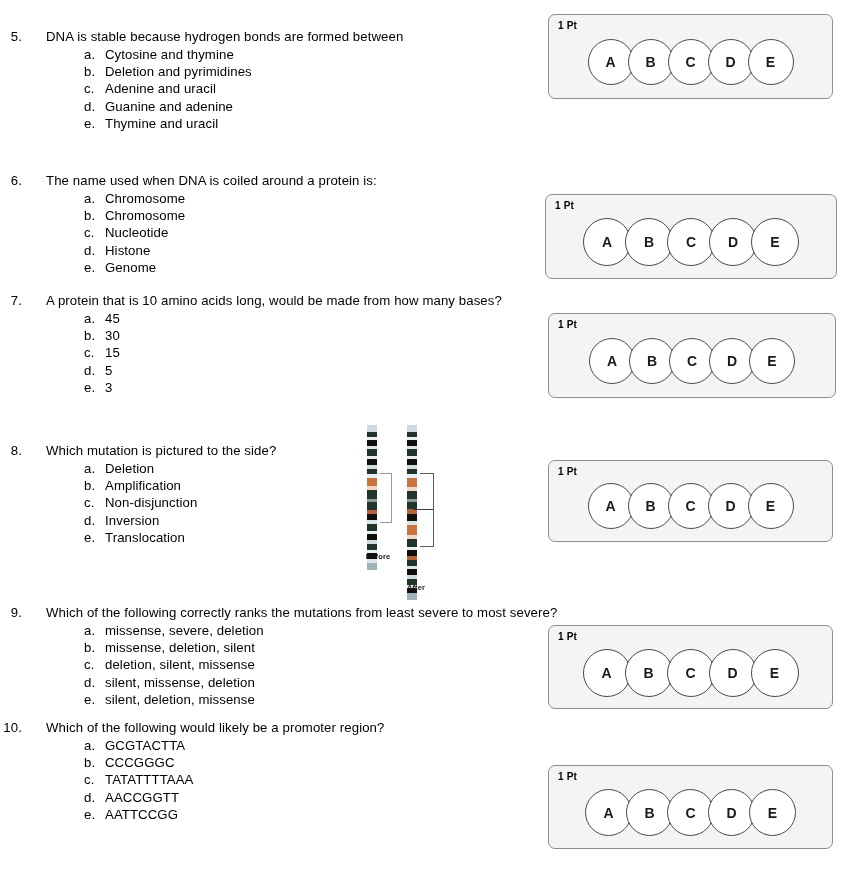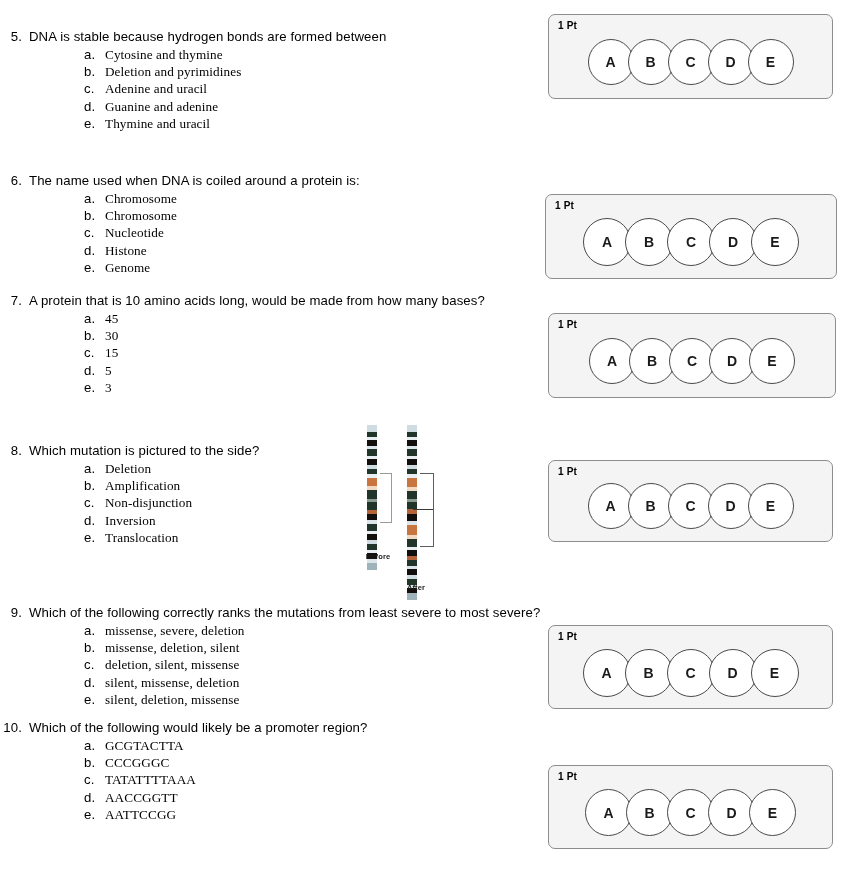--- a/index.html
+++ b/index.html
@@ -32,40 +32,40 @@
   .q-num {
     width: 29px;
     flex: 0 0 29px;
     text-align: right;
     padding-right: 7px;
     box-sizing: border-box;
   }
   .q-text {
     flex: 1 1 auto;
     white-space: nowrap;
+    margin-left: 17px;
   }
   .q-options {
     margin-top: 1px;
     padding-left: 84px;
   }
   .opt {
     display: flex;
     align-items: baseline;
     font-size: 13.2px;
     line-height: 17.2px;
     letter-spacing: 0.1px;
   }
   .opt-letter {
     width: 21px;
     flex: 0 0 21px;
   }
   .opt-text {
     flex: 1 1 auto;
     white-space: nowrap;
-    font-family: Liberation Serif, serif;
   }
 
   
   .answer-box {
     position: absolute;
     box-sizing: border-box;
     background: #f4f4f4;
     border: 1px solid #8d8d8d;
     border-radius: 7px;
   }

